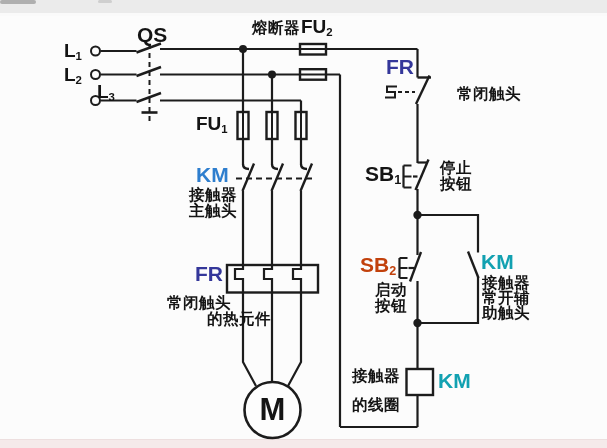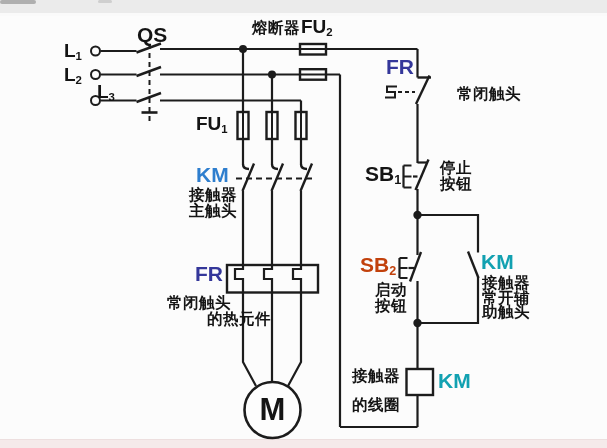--- a/index.html
+++ b/index.html
@@ -164,19 +164,19 @@
   <div class="lbl sz-cn" style="left:440px;top:159.5px;">停止</div>
   <div class="lbl sz-cn" style="left:440px;top:175.5px;">按钮</div>
 
   <div class="lbl sz-big c-sb2-pink" style="left: 360px; top: 254px; color: #c2410c;"><span>SB</span><sub>2</sub></div>
   <div class="lbl sz-cn" style="left:375px;top:282px;">启动</div>
   <div class="lbl sz-cn" style="left:375px;top:297.5px;">按钮</div>
 
   <div class="lbl sz-big c-km-teal" style="left: 481px; top: 251px; color: rgb(18, 161, 177);">KM</div>
   <div class="lbl sz-cn" style="left:482px;top:275px;">接触器</div>
   <div class="lbl sz-cn" style="left:482px;top:290px;">常开辅</div>
-  <div class="lbl sz-cn" style="left:482px;top:305px;font-family:Liberation Mono, monospace;">助触头</div>
+  <div class="lbl sz-cn" style="left:482px;top:305px;">助触头</div>
 
   <div class="lbl sz-cn" style="left:352px;top:367.5px;">接触器</div>
   <div class="lbl sz-cn" style="left:352px;top:397px;">的线圈</div>
   <div class="lbl sz-big c-km-teal" style="left: 438px; top: 370px; color: rgb(18, 161, 177);">KM</div>
 
 </div>
 
 </body></html>

